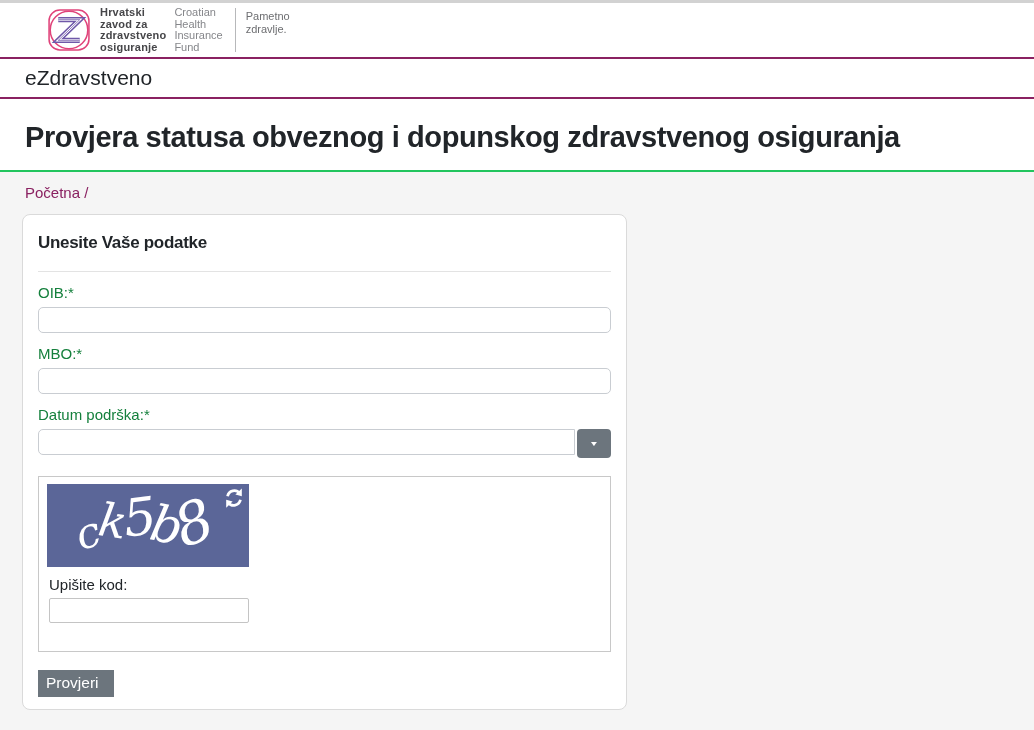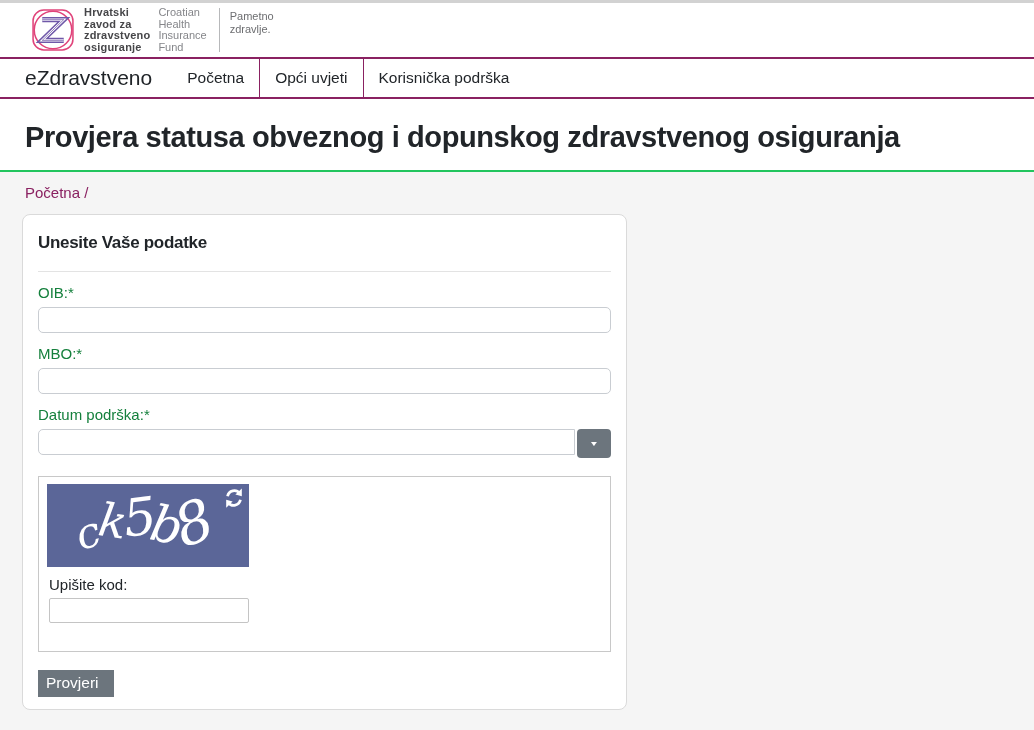--- a/index.html
+++ b/index.html
@@ -12,21 +12,21 @@
     overflow: hidden;
     margin: 0 auto;
   }
   
   .top-hairline { height: 3px; background: #d2d2d2; }
 
   
   .brand-bar {
     height: 54px; background: #ffffff;
     display: flex; align-items: center;
-    padding-left: 30px;
+    padding-left: 46px;
   }
   .logo-mark { width: 46px; height: 46px; flex: 0 0 auto; }
   .brand-col { font-size: 11px; line-height: 11.5px; margin-left: 8px; }
   .brand-col.hr { font-weight: bold; color: #464649; letter-spacing: 0.2px; }
   .brand-col.en { color: #85868a; }
   .brand-vsep {
     width: 1px; background: #b7b8ba; align-self: stretch;
     margin: 5px 10px 5px 12px;
   }
   .brand-col.tagline { color: #6d6e71; align-self: flex-start; margin-top: 7px; margin-left: 0; line-height: 13px; }
@@ -164,27 +164,20 @@
     <div class="brand-col tagline">
       <div>Pametno</div>
       <div>zdravlje.</div>
     </div>
   </header>
 
   <div class="accent-line"></div>
 
   <nav class="nav-bar">
     <span class="nav-brand">eZdravstveno</span>
-    <div class="nav-links">
-      <a class="nav-link">Početna</a>
-      <div class="nav-sep"></div>
-      <a class="nav-link">Opći uvjeti</a>
-      <div class="nav-sep"></div>
-      <a class="nav-link">Korisnička podrška</a>
-    </div>
   </nav>
 
   <div class="accent-line"></div>
 
   <section class="title-section">
     <h1 class="page-title">Provjera statusa obveznog i dopunskog zdravstvenog osiguranja</h1>
   </section>
 
   <main class="content">
     <div class="breadcrumb">Početna /</div>

